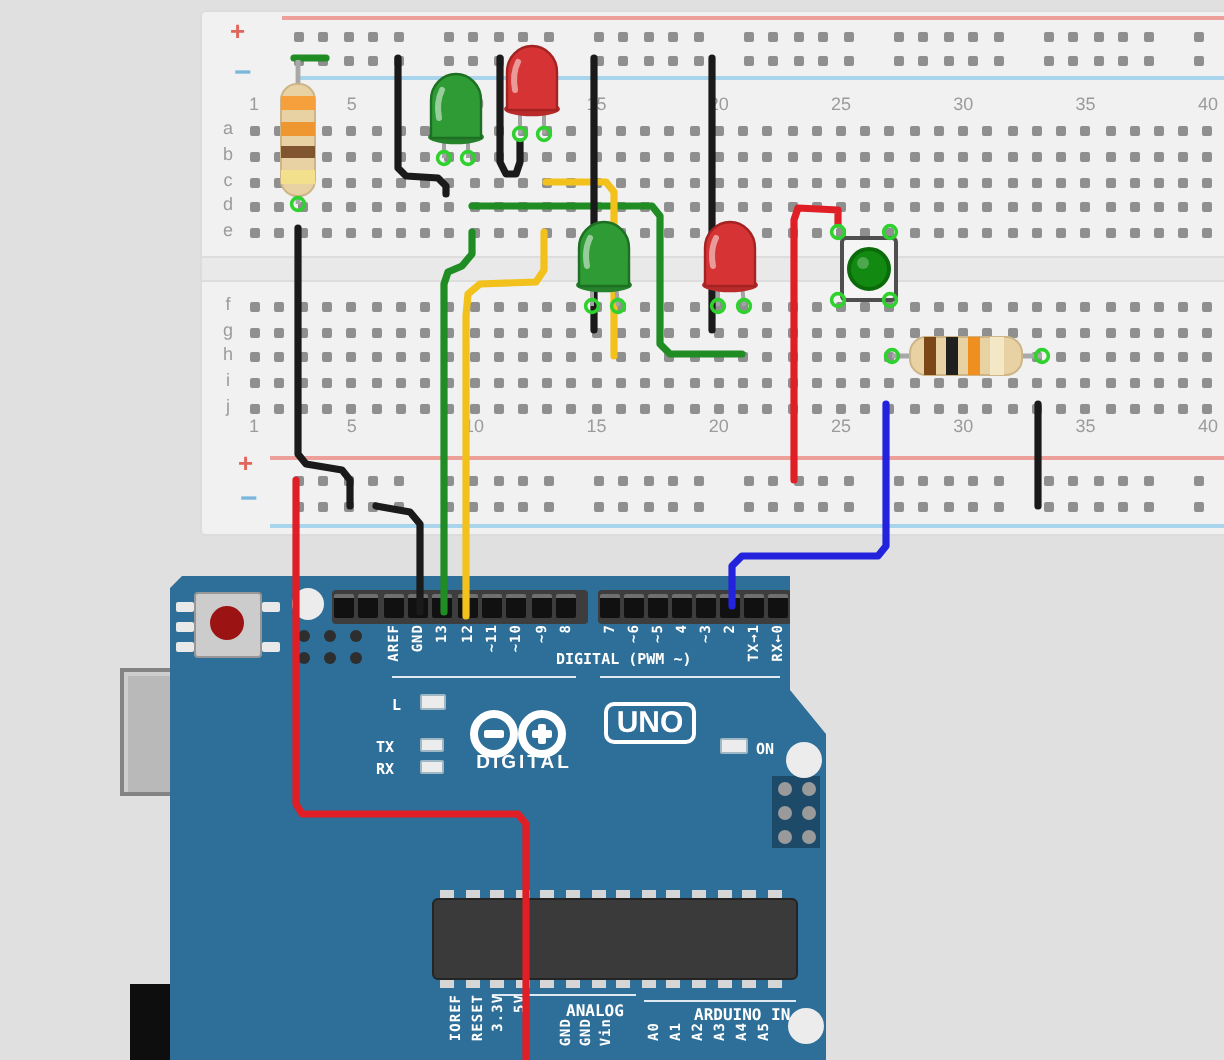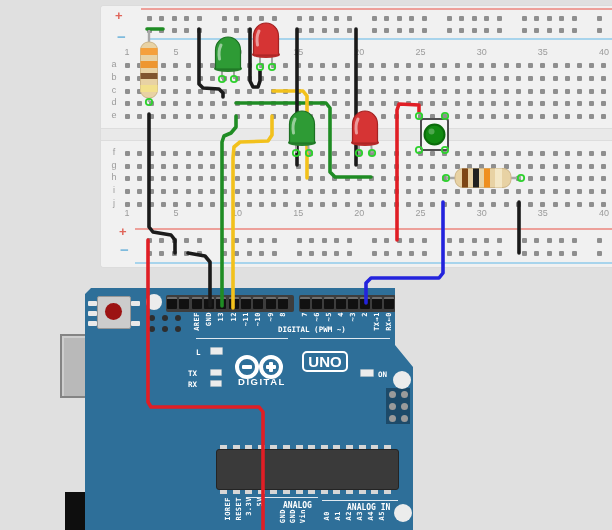--- a/index.html
+++ b/index.html
@@ -772,21 +772,21 @@
     <div class="rleg" style="left:3px;top:33px;"></div>
     <div class="rleg" style="left:46px;top:13px;"></div>
     <div class="rleg" style="left:46px;top:33px;"></div>
     <div id="reset-btn">
         <div id="reset-cap" style="left:7px;top:6px;"></div>
       </div>
 
     <div id="chip"></div>
 
     <div class="acap" style="left:198px;top:213px;font-size:8px;">ANALOG</div>
-    <div class="acap" style="left:262px;top:215px;font-size:8px;">ANALOG IN</div>
+    <div class="acap" style="left:262px;top:215px;font-size:8px;">ARDUINO IN</div>
     <div class="aline" style="left:161px;top:209px;width:72px;"></div>
     <div class="aline" style="left:237px;top:212px;width:76px;"></div>
   </div>
 
   <svg id="wires" width="612" height="530">
       <polyline points="147,29 163,29" fill="none" stroke="#1f8c24" stroke-width="3.6" stroke-linecap="round" stroke-linejoin="round"></polyline>
       <polyline points="149,114 149,227 153,232 171,235 175,240 175,253" fill="none" stroke="#1a1a1a" stroke-width="3.6" stroke-linecap="round" stroke-linejoin="round"></polyline>
       <polyline points="188,253 205,256 210,262 210,306" fill="none" stroke="#1a1a1a" stroke-width="3.6" stroke-linecap="round" stroke-linejoin="round"></polyline>
       <polyline points="148,240 148,402 151,407 259,407 263,412 263,530" fill="none" stroke="#e01e25" stroke-width="3.6" stroke-linecap="round" stroke-linejoin="round"></polyline>
       <polyline points="236,116 236,127 231,133 224,136 222,142 222,306" fill="none" stroke="#1f8c24" stroke-width="3.6" stroke-linecap="round" stroke-linejoin="round"></polyline>

